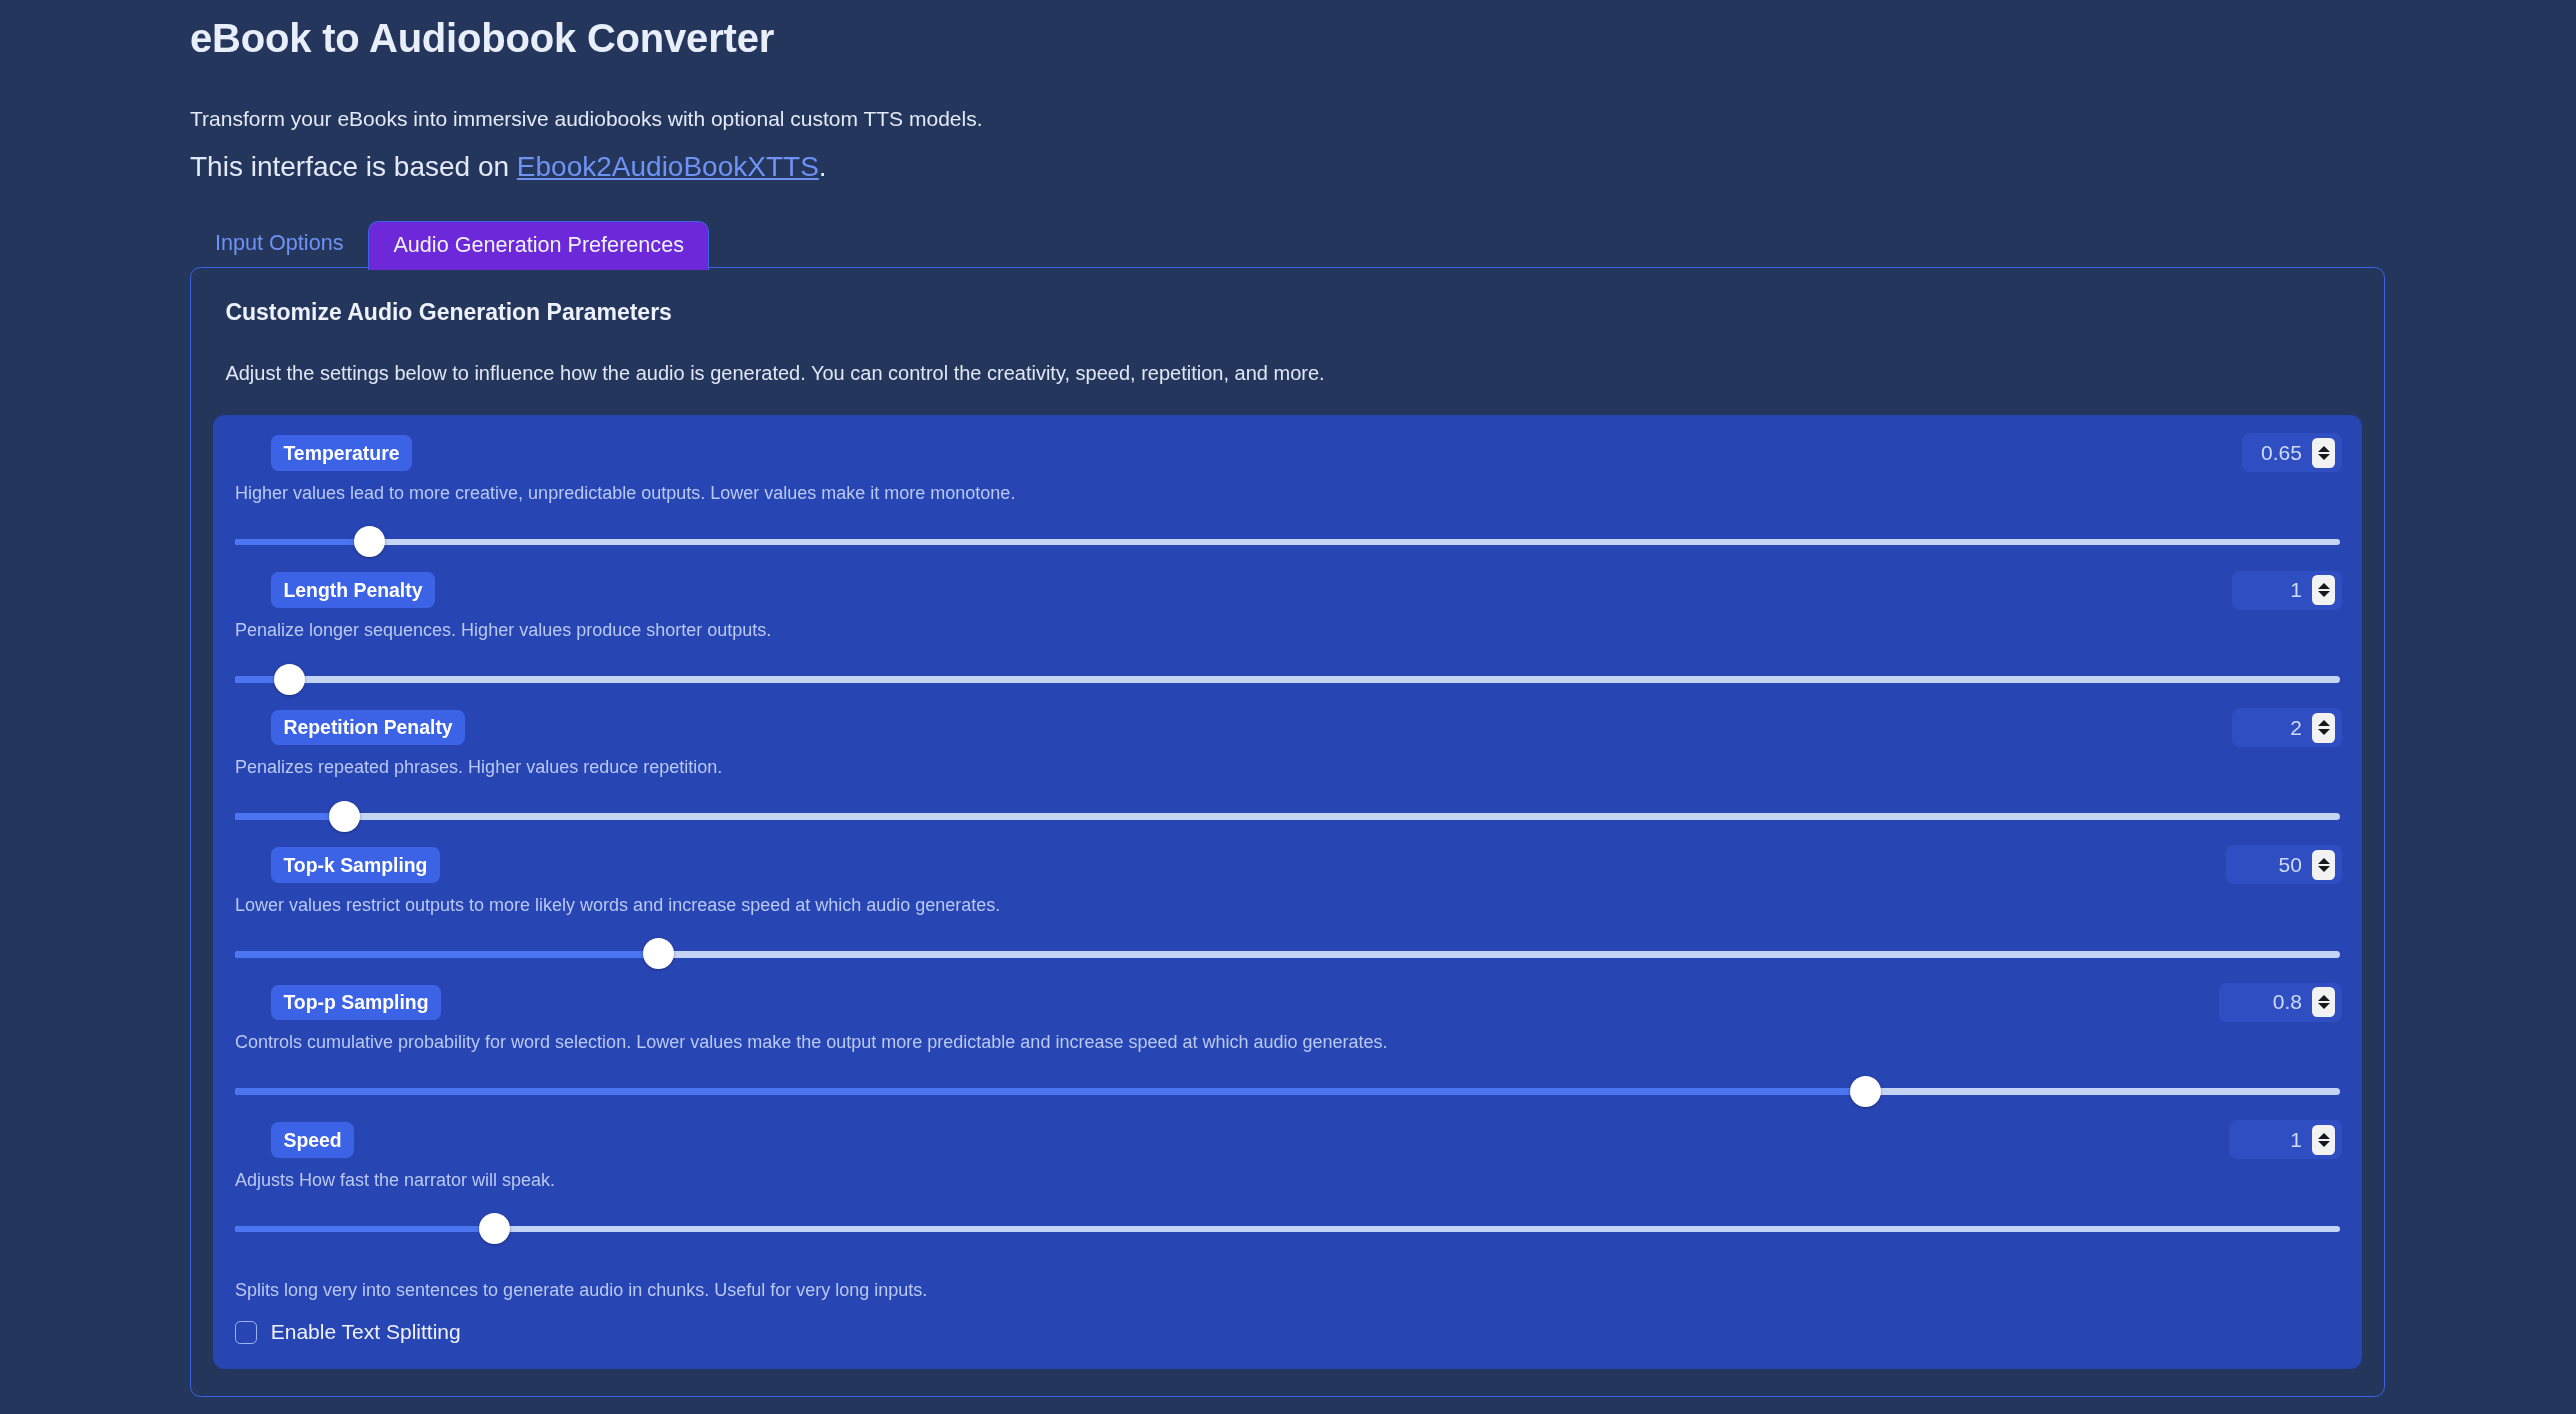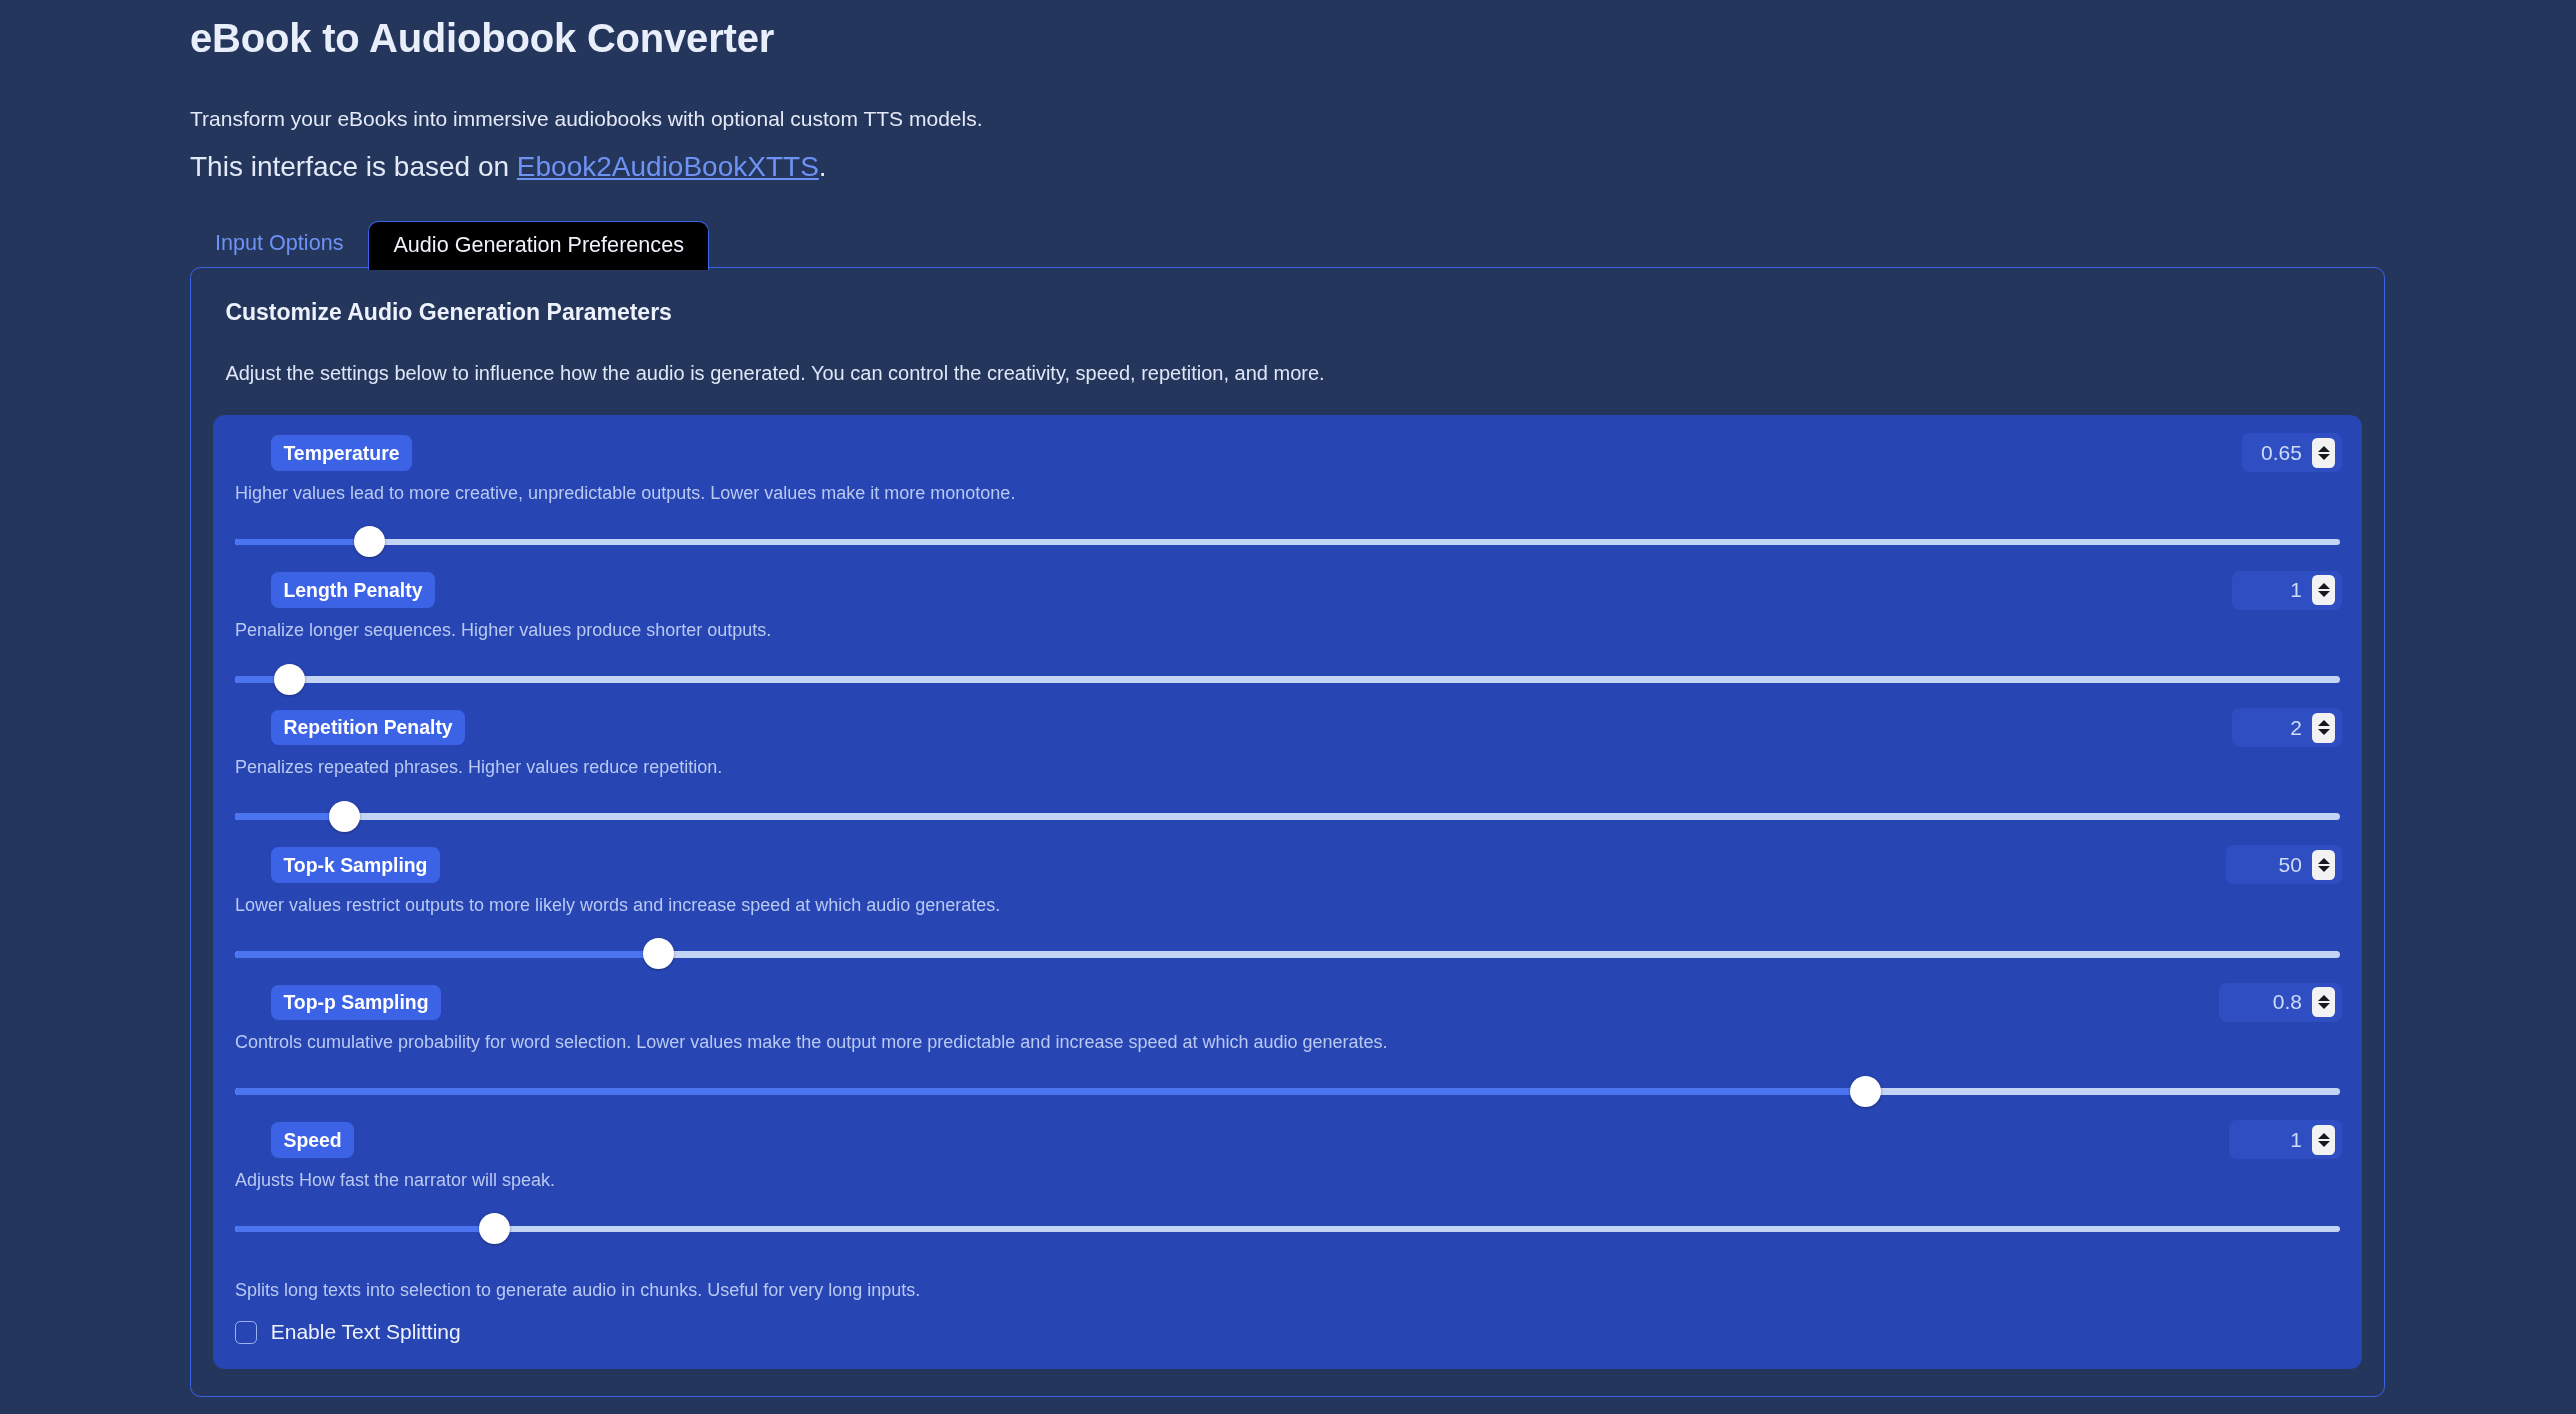--- a/index.html
+++ b/index.html
@@ -71,21 +71,21 @@
     border: 1.5px solid transparent;
     border-bottom: none;
     border-radius: 10.4px 10.4px 0 0;
     background: transparent;
     cursor: pointer;
     line-height: 1.2;
   }
   .tab.active {
     color: #eef2fd;
     border-color: #3c63e6;
-    background: #000000;
+    background: #6d28d9;
     position: relative;
     top: 1.5px;
   }
 
   
   .panel {
     border: 1.5px solid #3c63e6;
     border-radius: 10.4px;
     padding: 22.4px 22.4px 27px 22.4px;
     margin-top: -1.5px;
@@ -381,21 +381,21 @@
           </div>
           <div class="param-desc">Adjusts How fast the narrator will speak.</div>
           <div class="slider-wrap">
             <div class="track">
               <div class="track-fill" style="width: 12.4%;"></div>
             </div>
             <div class="thumb" style="left: 12.4%;"></div>
           </div>
         </div>
 
-        <div class="split-desc">Splits long texts into selection to generate audio in chunks. Useful for very long inputs.</div>
+        <div class="split-desc">Splits long very into sentences to generate audio in chunks. Useful for very long inputs.</div>
         <div class="checkbox-row">
           <span class="checkbox"></span>
           <span class="checkbox-label">Enable Text Splitting</span>
         </div>
 
       </div>
     </div>
 
   </div>
 </div>

